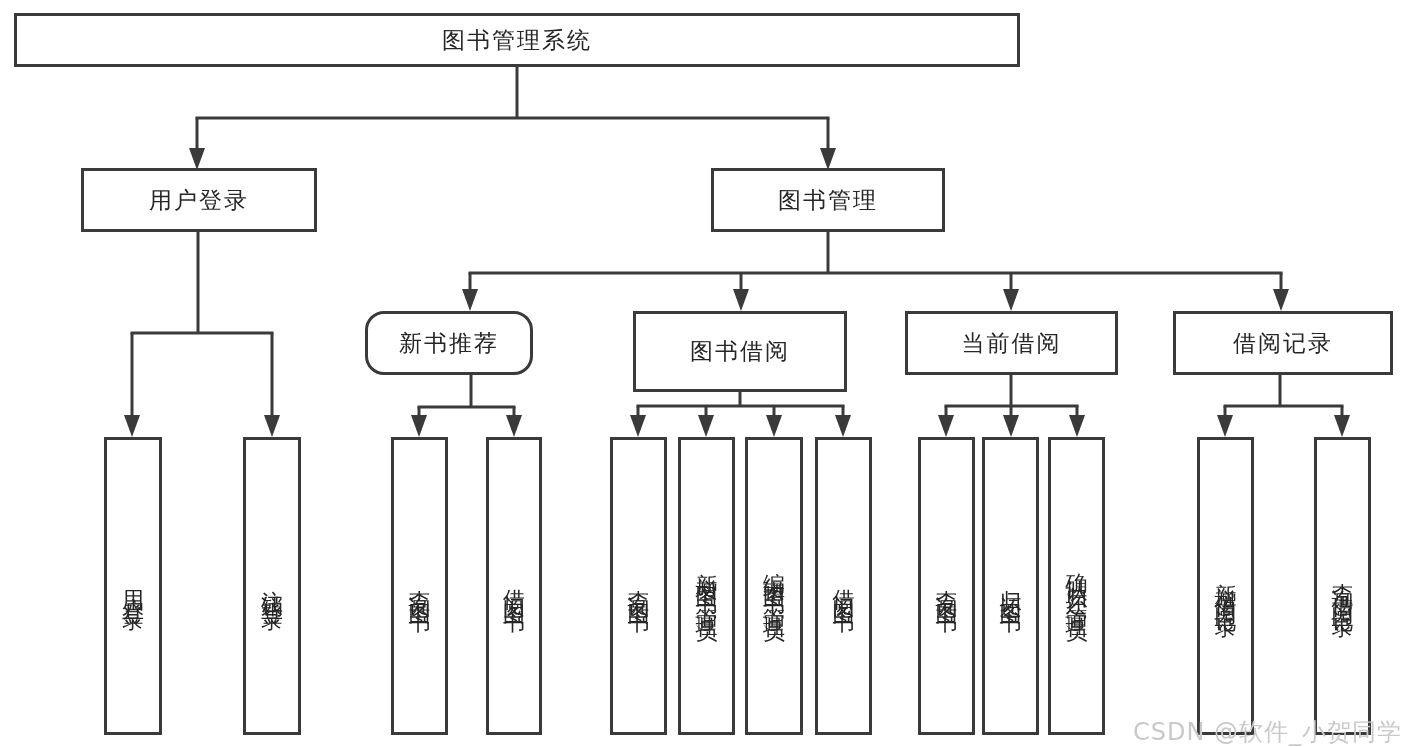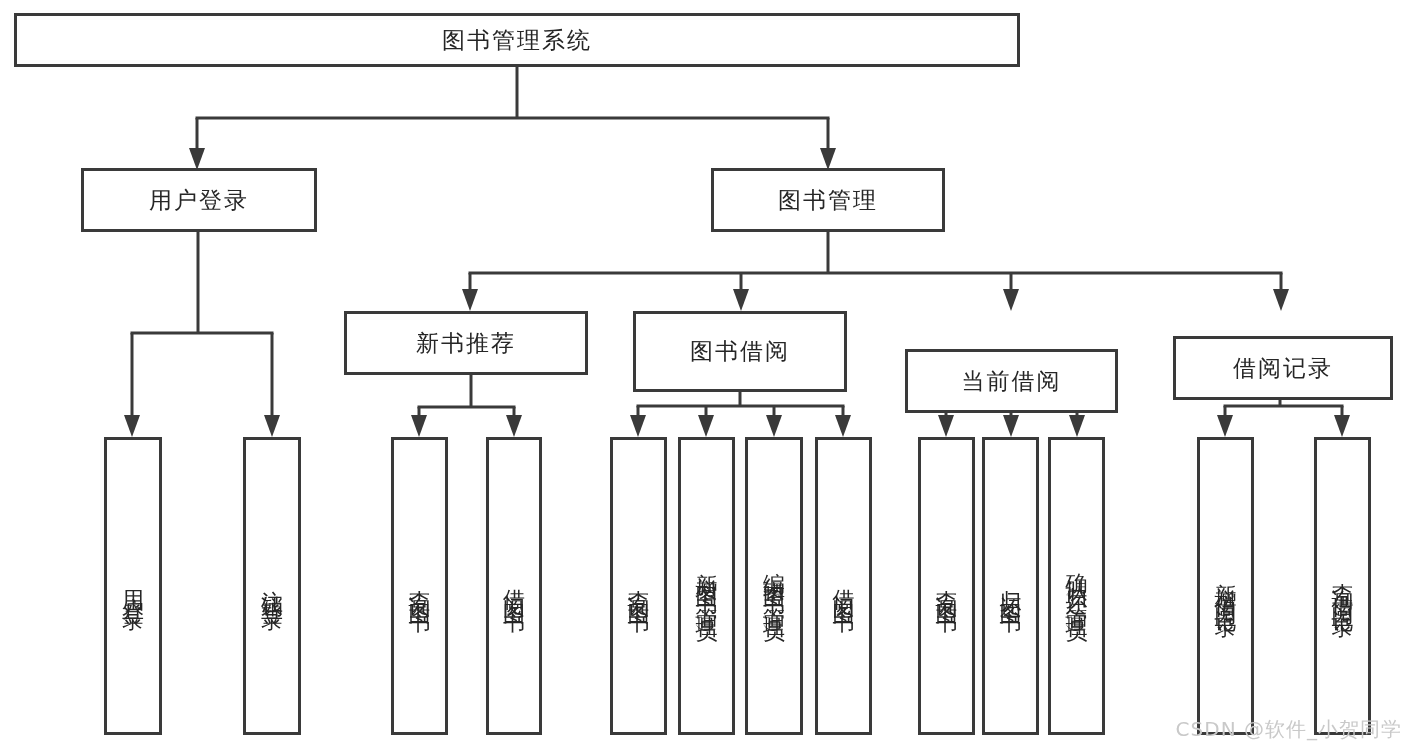--- a/index.html
+++ b/index.html
@@ -16,41 +16,41 @@
   }
   .hlabel{font-size:23px;letter-spacing:2px;white-space:nowrap;}
   .vbox span{
     writing-mode:vertical-rl;text-orientation:mixed;
     font-size:22px;letter-spacing:7px;line-height:1;white-space:nowrap;
   }
   
   .n-root{left:14px;top:13px;width:1006px;height:54px;}
   .n-l2a{left:81px;top:168px;width:236px;height:64px;}
   .n-l2b{left:711px;top:168px;width:234px;height:64px;text-align:center;}
-  .n-l3a{left:344px;top:311px;width:244px;height:64px;}
+  .n-l3a{left:365px;top:311px;width:168px;height:64px;border-radius:19px;}
   .n-l3b{left:633px;top:311px;width:214px;height:81px;}
-  .n-l3c{left:905px;top:311px;width:213px;height:64px;margin-top:38px;}
-  .n-l3d{left:1173px;top:311px;width:220px;height:64px;margin-top:25px;}
+  .n-l3c{left:905px;top:311px;width:213px;height:64px;}
+  .n-l3d{left:1173px;top:311px;width:220px;height:64px;}
   .leaf{top:437px;height:298px;}
   .n-u1{left:104px;width:58px;}
   .n-u2{left:243px;width:58px;}
   .n-n1{left:391px;width:57px;}
   .n-n2{left:486px;width:56px;}
   .n-b1{left:610px;width:57px;}
   .n-b2{left:678px;width:57px;}
   .n-b3{left:745px;width:58px;}
   .n-b4{left:815px;width:57px;}
   .n-d1{left:918px;width:57px;}
   .n-d2{left:982px;width:57px;}
   .n-d3{left:1048px;width:57px;}
   .n-r1{left:1197px;width:57px;}
   .n-r2{left:1314px;width:57px;}
   .watermark{
     position:absolute;right:3px;top:716px;z-index:3;
-    font-size:20px;color:#c9c9c9;letter-spacing:1px;white-space:nowrap;
+    font-size:24px;color:#c9c9c9;letter-spacing:1px;white-space:nowrap;
   }
 </style>
 </head>
 <body>
 
 <svg class="wires" width="1405" height="747" viewBox="0 0 1405 747" stroke="#3a3a3a" stroke-width="3" fill="#3a3a3a">
 
   <g>
     <line x1="517" y1="67" x2="517" y2="118"></line>
     <line x1="197" y1="118" x2="828" y2="118" stroke-linecap="square"></line>

